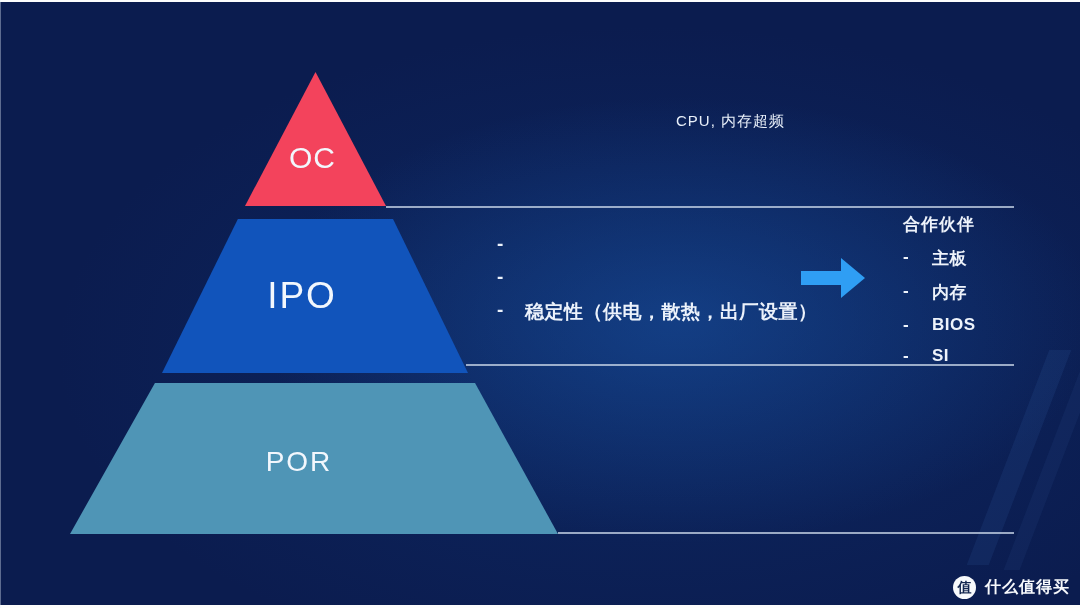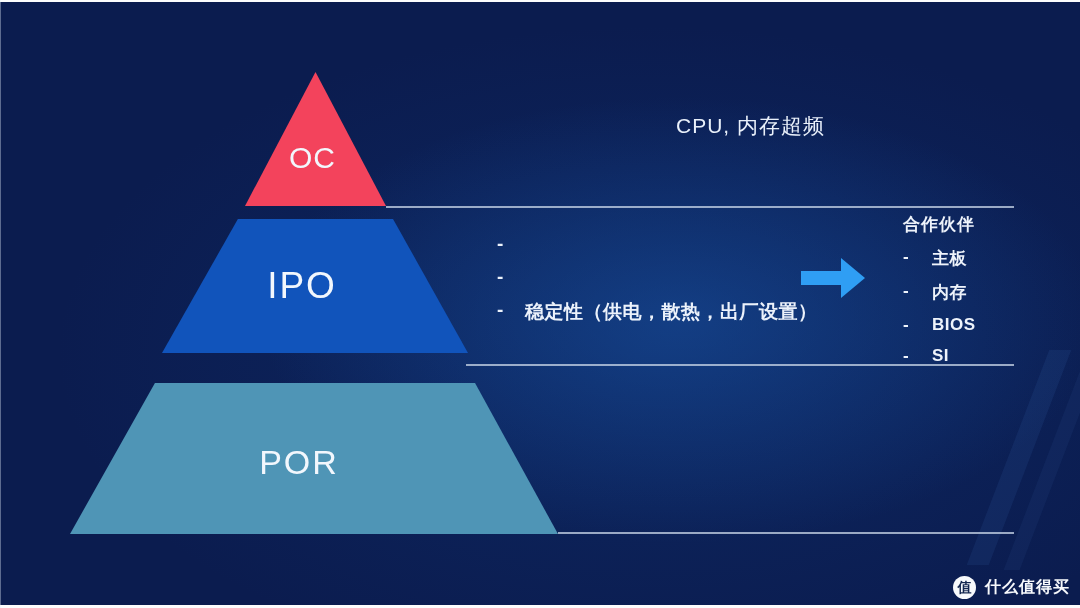--- a/index.html
+++ b/index.html
@@ -20,37 +20,37 @@
   .edge.left{top:0;left:0;width:1px;height:100%;background:rgba(232,240,250,0.38);}
   
   .streak{position:absolute;background:rgba(80,140,215,0.10);transform:skewX(-21deg);}
   .streak.s1{left:1008px;top:350px;width:22px;height:215px;}
   .streak.s2{left:1042px;top:370px;width:16px;height:200px;background:rgba(80,140,215,0.07);}
 
   
   .tier{position:absolute;display:flex;align-items:center;justify-content:center;}
   .tier-oc{left:245px;top:72px;width:141px;height:134px;
     clip-path:polygon(50% 0,100% 100%,0 100%);padding-top:38px;box-sizing:border-box;}
-  .tier-ipo{left:162px;top:219px;width:306px;height:134px;
+  .tier-ipo{left:162px;top:219px;width:306px;height:154px;
     clip-path:polygon(24.8% 0,75.5% 0,100% 100%,0 100%);}
   .tier-por{left:70px;top:383px;width:488px;height:151px;
     clip-path:polygon(17.4% 0,83% 0,100% 100%,0 100%);padding-top:7px;box-sizing:border-box;}
   .tier-label{color:#f2f7fd;font-weight:400;}
   .lbl-oc{font-size:30px;letter-spacing:1px;transform:translateX(-3px);}
   .lbl-ipo{font-size:37px;letter-spacing:2px;transform:translateX(-13px);}
-  .lbl-por{font-size:34px;letter-spacing:2px;transform:translateX(-15px);}
+  .lbl-por{font-size:28px;letter-spacing:2px;transform:translateX(-15px);}
 
   
   .tier-line{position:absolute;height:1.5px;background:rgba(203,216,234,0.75);}
   .line-oc{left:386px;top:206px;width:628px;}
   .line-ipo{left:466px;top:364px;width:548px;}
   .line-por{left:558px;top:532px;width:456px;}
 
   
-  .note{position:absolute;color:#e9f0fa;font-size:21px;font-weight:500;letter-spacing:1px;}
+  .note{position:absolute;color:#e9f0fa;font-size:15px;font-weight:500;letter-spacing:1px;}
   .note-oc{left:676px;top:112px;}
   .note-por{left:666px;top:435px;}
 
   .opt-panel{position:absolute;left:497px;top:222px;color:#ecf2fb;}
   .opt-title{font-size:19px;font-weight:700;letter-spacing:1px;}
   .opt-row{display:flex;margin-top:11px;font-size:19px;font-weight:600;letter-spacing:0.5px;}
   .opt-row .dash{width:28px;flex:0 0 28px;}
 
   .arrow-icon{position:absolute;left:797px;top:252px;}
 

